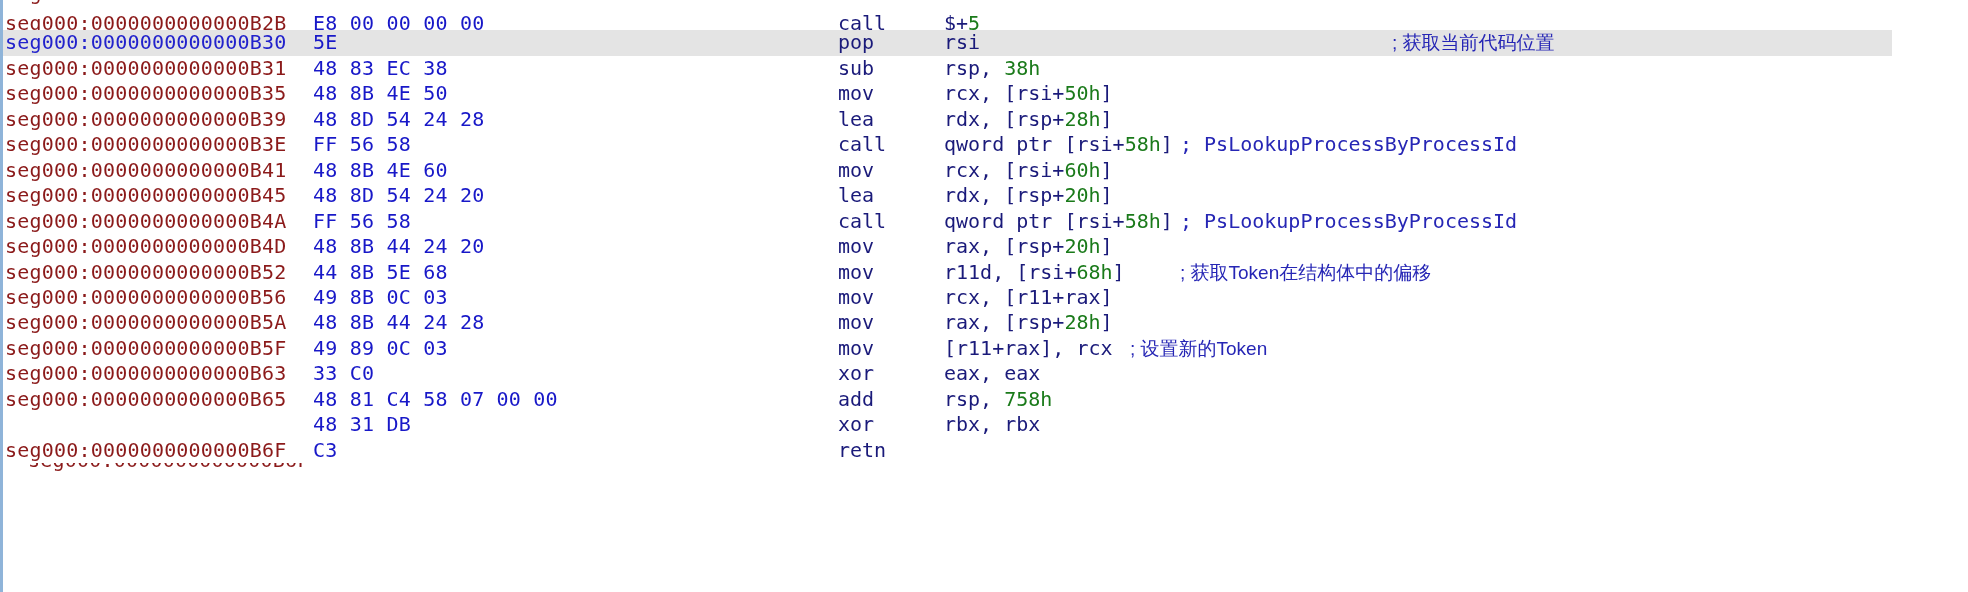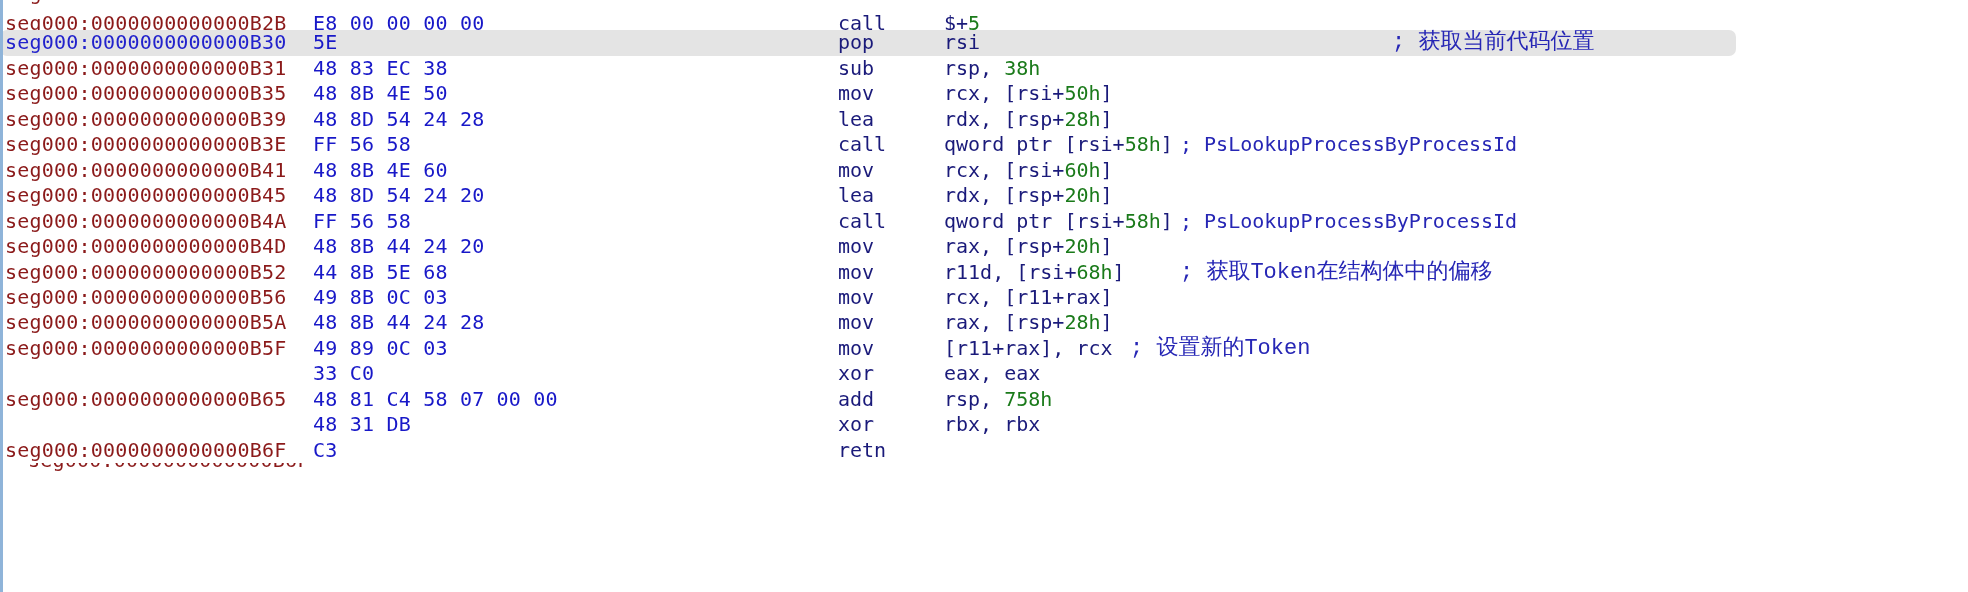--- a/index.html
+++ b/index.html
@@ -92,22 +92,22 @@
   }
   .col-operands .hexnum { color: #1a7a1a; }
   .col-operands .reg { color: #1a1a7a; }
 
   .col-comment {
     position: absolute;
     top: 0;
     color: #2626b5;
   }
   .col-comment.cjk {
-    font-family: Liberation Mono, monospace;
-    font-size: 22px;
+    font-family: Liberation Sans, sans-serif;
+    font-size: 19px;
     text-align: center;
   }
 
   
   #top-clip {
     position: absolute;
     left: 0;
     top: -19px;
     width: 1968px;
     height: 25.45px;
@@ -123,33 +123,33 @@
 <div id="disasm-view">
 
   <div id="left-rule"></div>
 
   <div id="top-clip">
     <span class="col-address">seg000:0000000000000B26</span>
   </div>
 
   <div id="line-list">
       <div class="asm-line" style="position: absolute; left: 0px; top: 11px; width: 1968px;"><span class="col-address">seg000:0000000000000B2B</span><span class="col-bytes">E8 00 00 00 00</span><span class="col-mnemonic">call</span><span class="col-operands"><span class="reg">$+</span><span class="hexnum">5</span></span></div>
-      <div class="asm-line highlighted" style="position: absolute; left: 0px; top: 30.45px; width: 1736px; border-radius: 7px;"><span class="col-address">seg000:0000000000000B30</span><span class="col-bytes">5E</span><span class="col-mnemonic">pop</span><span class="col-operands"><span class="reg">rsi</span></span><span class="col-comment cjk" style="left: 1392px;">; 获取当前代码位置</span></div>
+      <div class="asm-line highlighted" style="position: absolute; left: 0px; top: 30.45px; width: 1892px;"><span class="col-address">seg000:0000000000000B30</span><span class="col-bytes">5E</span><span class="col-mnemonic">pop</span><span class="col-operands"><span class="reg">rsi</span></span><span class="col-comment cjk" style="left: 1392px;">; 获取当前代码位置</span></div>
       <div class="asm-line" style="position: absolute; left: 0px; top: 55.9px; width: 1937px;"><span class="col-address">seg000:0000000000000B31</span><span class="col-bytes">48 83 EC 38</span><span class="col-mnemonic">sub</span><span class="col-operands"><span class="reg">rsp, </span><span class="hexnum">38h</span></span></div>
       <div class="asm-line" style="position: absolute; left: 0px; top: 81.35px; width: 1772px;"><span class="col-address">seg000:0000000000000B35</span><span class="col-bytes">48 8B 4E 50</span><span class="col-mnemonic">mov</span><span class="col-operands"><span class="reg">rcx, [rsi+</span><span class="hexnum">50h</span><span class="reg">]</span></span></div>
       <div class="asm-line" style="position: absolute; left: 0px; top: 106.8px; width: 1968px;"><span class="col-address">seg000:0000000000000B39</span><span class="col-bytes">48 8D 54 24 28</span><span class="col-mnemonic">lea</span><span class="col-operands"><span class="reg">rdx, [rsp+</span><span class="hexnum">28h</span><span class="reg">]</span></span></div>
       <div class="asm-line" style="position: absolute; left: 0px; top: 132.25px; width: 1968px;"><span class="col-address">seg000:0000000000000B3E</span><span class="col-bytes">FF 56 58</span><span class="col-mnemonic">call</span><span class="col-operands"><span class="reg">qword ptr [rsi+</span><span class="hexnum">58h</span><span class="reg">]</span></span><span class="col-comment" style="left: 1180px;">; PsLookupProcessByProcessId</span></div>
       <div class="asm-line" style="position: absolute; left: 0px; top: 157.7px; width: 1968px; text-align: right;"><span class="col-address">seg000:0000000000000B41</span><span class="col-bytes">48 8B 4E 60</span><span class="col-mnemonic">mov</span><span class="col-operands"><span class="reg">rcx, [rsi+</span><span class="hexnum">60h</span><span class="reg">]</span></span></div>
       <div class="asm-line" style="position: absolute; left: 0px; top: 183.15px; width: 1968px;"><span class="col-address">seg000:0000000000000B45</span><span class="col-bytes">48 8D 54 24 20</span><span class="col-mnemonic">lea</span><span class="col-operands"><span class="reg">rdx, [rsp+</span><span class="hexnum">20h</span><span class="reg">]</span></span></div>
       <div class="asm-line" style="position: absolute; left: 0px; top: 208.6px; width: 1968px;"><span class="col-address">seg000:0000000000000B4A</span><span class="col-bytes">FF 56 58</span><span class="col-mnemonic">call</span><span class="col-operands"><span class="reg">qword ptr [rsi+</span><span class="hexnum">58h</span><span class="reg">]</span></span><span class="col-comment" style="left: 1180px;">; PsLookupProcessByProcessId</span></div>
       <div class="asm-line" style="position: absolute; left: 0px; top: 234.05px; width: 1968px;"><span class="col-address">seg000:0000000000000B4D</span><span class="col-bytes">48 8B 44 24 20</span><span class="col-mnemonic">mov</span><span class="col-operands"><span class="reg">rax, [rsp+</span><span class="hexnum">20h</span><span class="reg">]</span></span></div>
       <div class="asm-line" style="position: absolute; left: 0px; top: 259.5px; width: 1968px;"><span class="col-address">seg000:0000000000000B52</span><span class="col-bytes">44 8B 5E 68</span><span class="col-mnemonic">mov</span><span class="col-operands"><span class="reg">r11d, [rsi+</span><span class="hexnum">68h</span><span class="reg">]</span></span><span class="col-comment cjk" style="left: 1180px;">; 获取Token在结构体中的偏移</span></div>
       <div class="asm-line" style="position: absolute; left: 0px; top: 284.95px; width: 1968px;"><span class="col-address">seg000:0000000000000B56</span><span class="col-bytes">49 8B 0C 03</span><span class="col-mnemonic">mov</span><span class="col-operands"><span class="reg">rcx, [r11+rax]</span></span></div>
       <div class="asm-line" style="position: absolute; left: 0px; top: 310.4px; width: 1968px; padding-left: 11px;"><span class="col-address">seg000:0000000000000B5A</span><span class="col-bytes">48 8B 44 24 28</span><span class="col-mnemonic">mov</span><span class="col-operands"><span class="reg">rax, [rsp+</span><span class="hexnum">28h</span><span class="reg">]</span></span></div>
       <div class="asm-line" style="position: absolute; left: 0px; top: 335.85px; width: 1968px;"><span class="col-address">seg000:0000000000000B5F</span><span class="col-bytes">49 89 0C 03</span><span class="col-mnemonic">mov</span><span class="col-operands"><span class="reg">[r11+rax], rcx</span></span><span class="col-comment cjk" style="left: 1130px;">; 设置新的Token</span></div>
-      <div class="asm-line" style="position: absolute; left: 0px; top: 361.3px; width: 1968px;"><span class="col-bytes">33 C0</span><span class="col-mnemonic">xor</span><span class="col-operands"><span class="reg">eax, eax</span></span></div>
+      <div class="asm-line" style="position: absolute; left: 0px; top: 361.3px; width: 1968px;"><span class="col-address">seg000:0000000000000B63</span><span class="col-bytes">33 C0</span><span class="col-mnemonic">xor</span><span class="col-operands"><span class="reg">eax, eax</span></span></div>
       <div class="asm-line" style="position: absolute; left: 0px; top: 386.75px; width: 1968px;"><span class="col-address">seg000:0000000000000B65</span><span class="col-bytes">48 81 C4 58 07 00 00</span><span class="col-mnemonic">add</span><span class="col-operands"><span class="reg">rsp, </span><span class="hexnum">758h</span></span></div>
       <div class="asm-line" style="position: absolute; left: 0px; top: 412.2px; width: 1968px;"><span class="col-bytes">48 31 DB</span><span class="col-mnemonic">xor</span><span class="col-operands"><span class="reg">rbx, rbx</span></span></div>
       <div class="asm-line" style="position: absolute; left: 0px; top: 437.65px; width: 1968px;"><span class="col-address">seg000:0000000000000B6F</span><span class="col-bytes">C3</span><span class="col-mnemonic">retn</span><span class="col-operands"></span></div>
       <div class="asm-line partial" style="position: absolute; left: 0px; top: 463.1px; width: 1968px; height: 10px; overflow: hidden;"><span class="col-address" style="top: -15px; left: 28px;">seg000:0000000000000B6F</span></div>
     </div>
 
 </div>
 
 </body></html>

